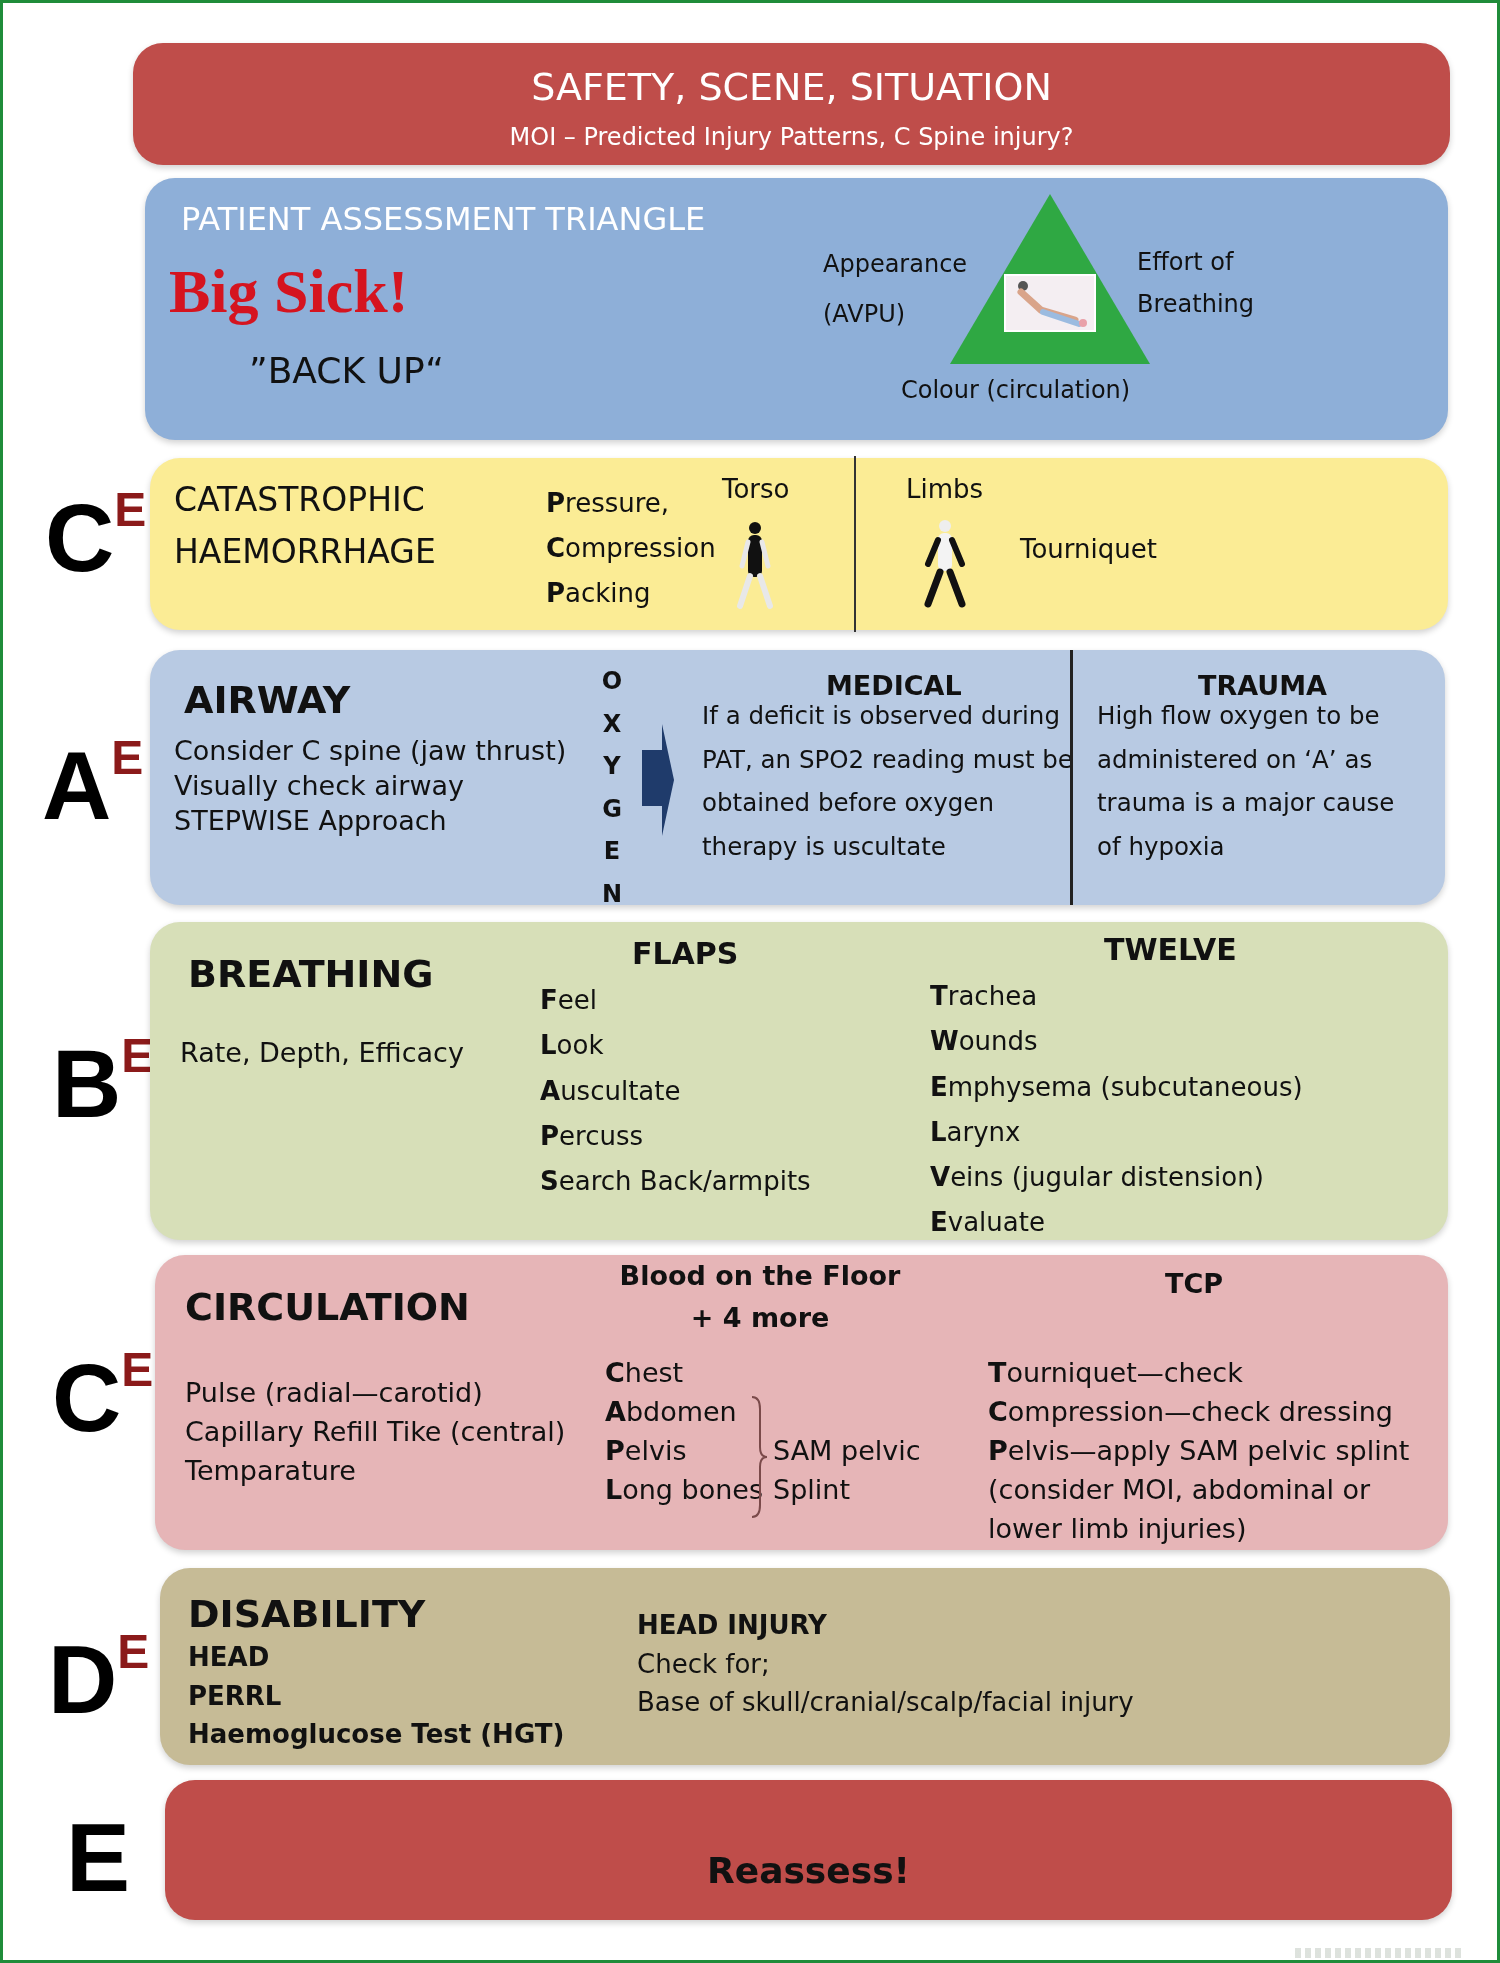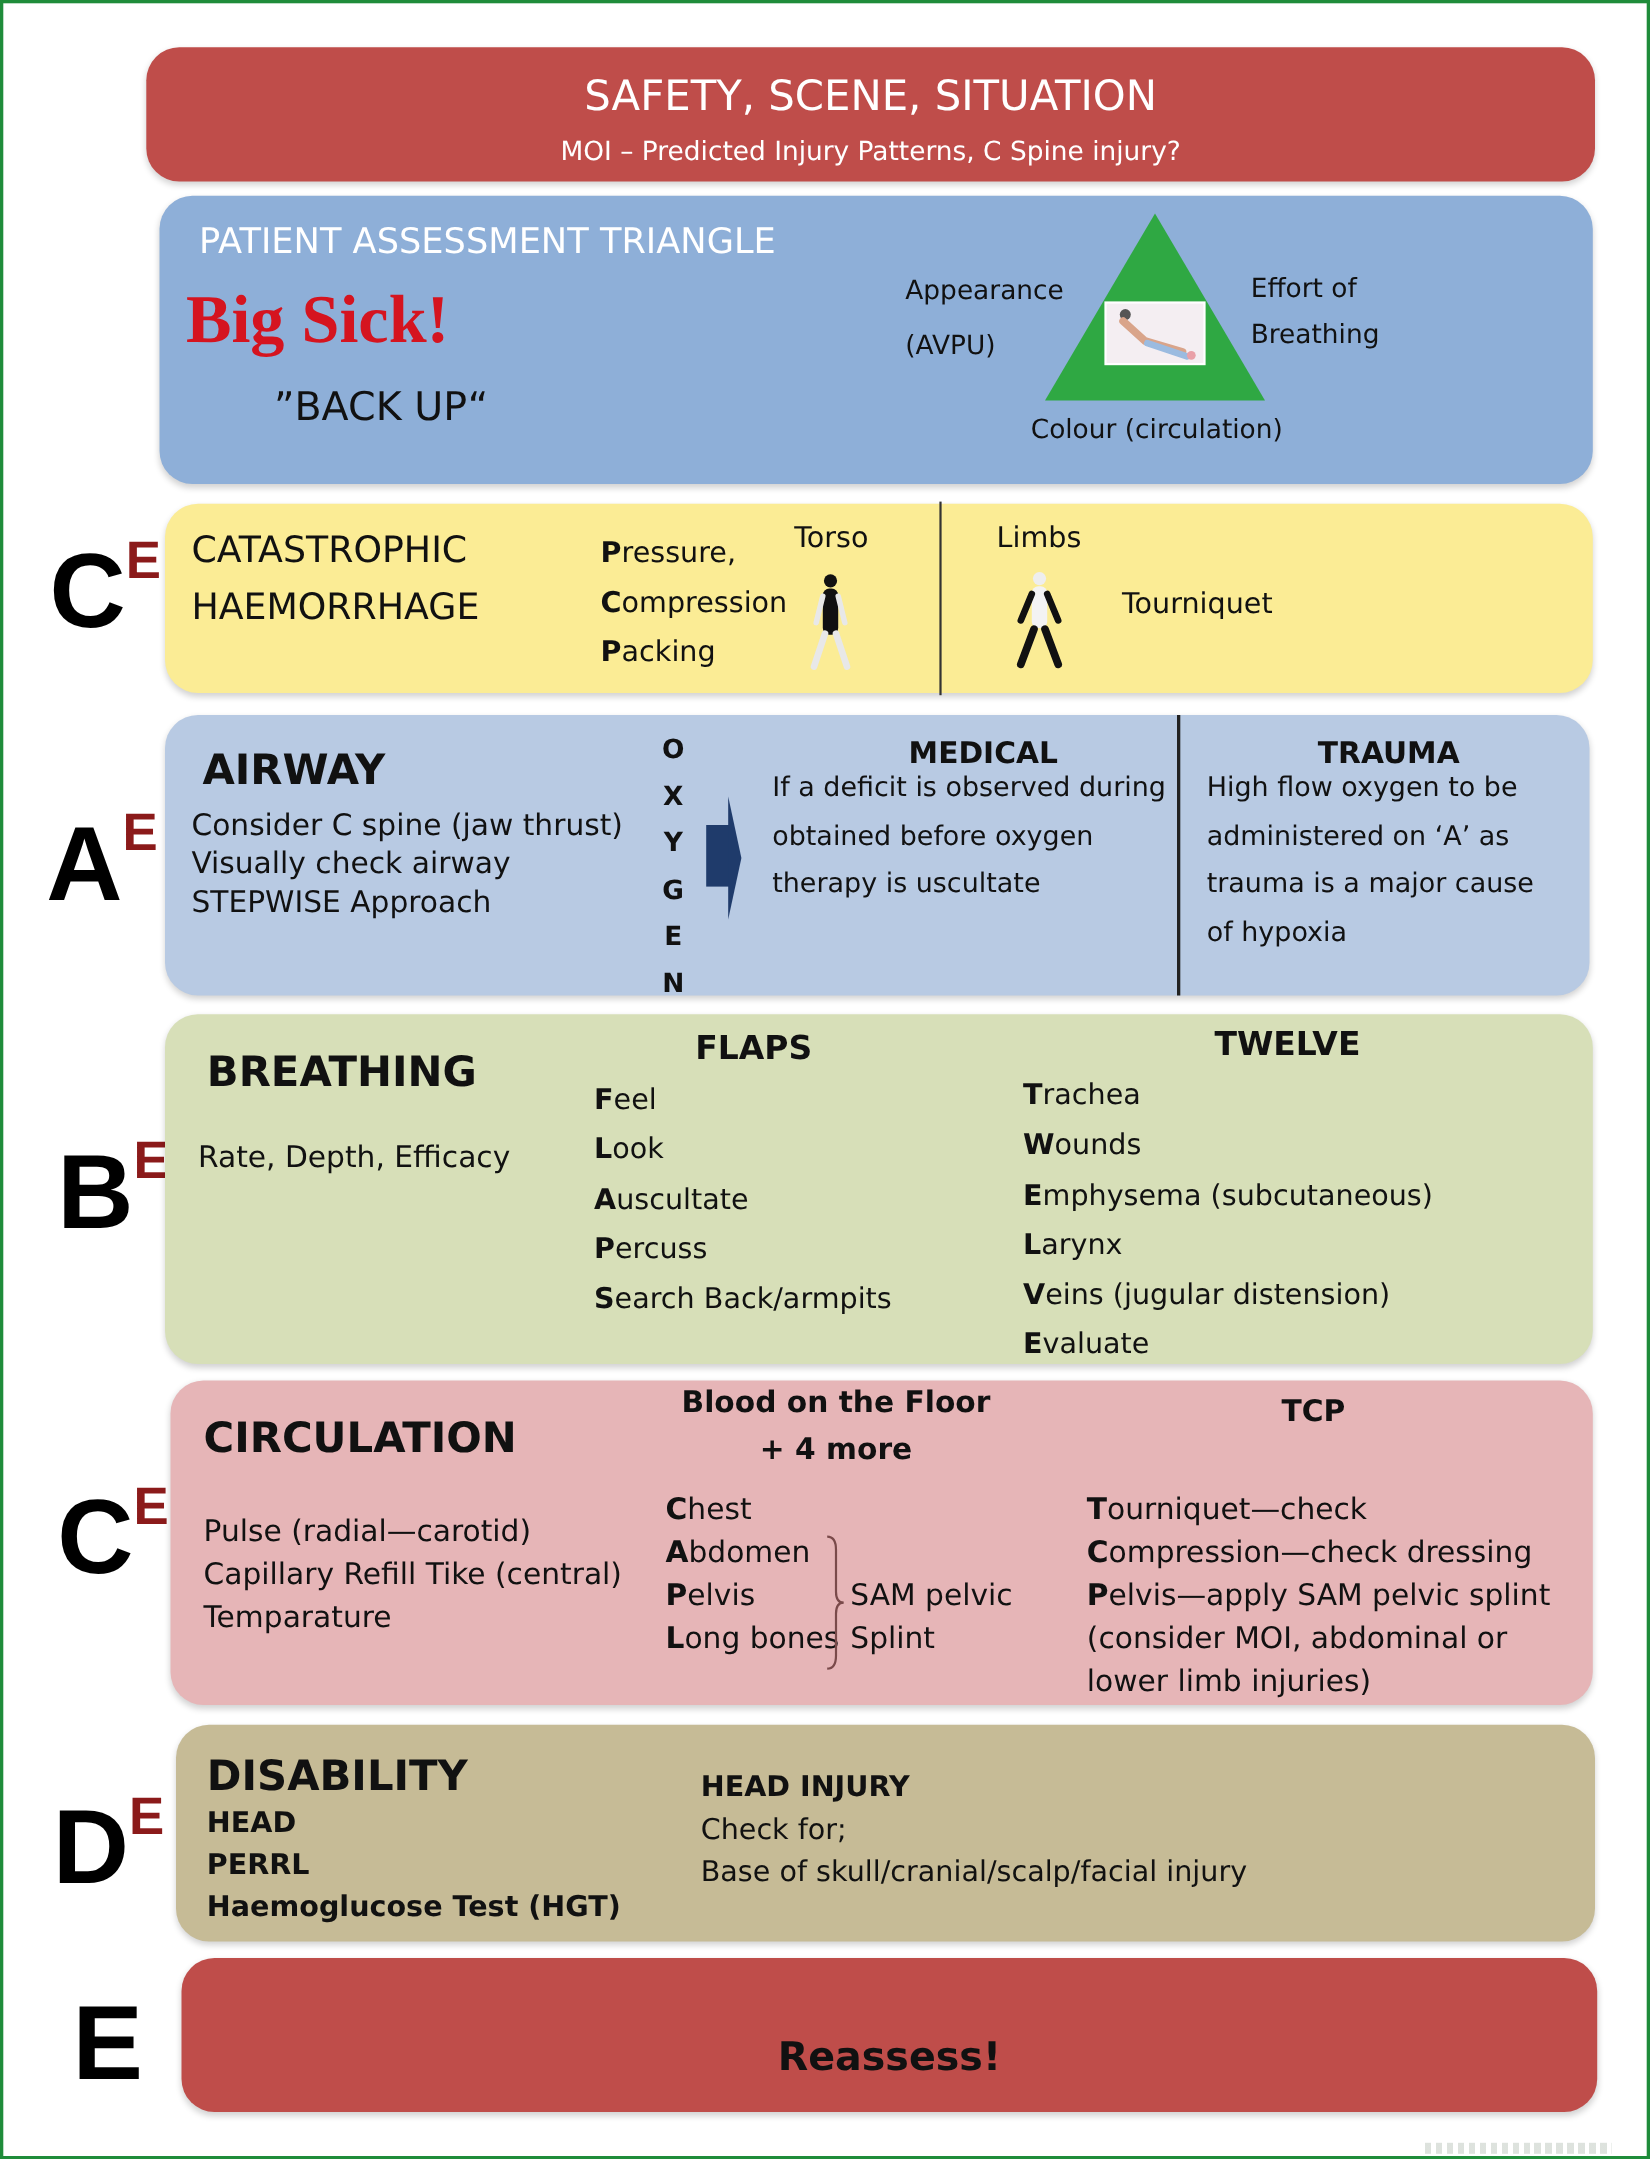--- a/index.html
+++ b/index.html
@@ -87,21 +87,21 @@
     <circle cx="78" cy="94" r="5" fill="#555"></circle>
     <path d="M76 100 L96 118 L130 128" stroke="#d9a48a" stroke-width="7" fill="none" stroke-linecap="round"></path>
     <path d="M98 120 L134 132" stroke="#9bbbe0" stroke-width="6" fill="none" stroke-linecap="round"></path>
     <circle cx="138" cy="131" r="4" fill="#e9a0a8"></circle>
   </svg>
 
   <div class="abs lbl" style="left:678px; top:72px;">Appearance</div>
   <div class="abs lbl" style="left:678px; top:122px;">(AVPU)</div>
   <div class="abs lbl" style="left:992px; top:70px;">Effort of</div>
   <div class="abs lbl" style="left:992px; top:112px;">Breathing</div>
-  <div class="abs lbl" style="left:792px; top:198px;">Colour (circulation)</div>
+  <div class="abs lbl" style="left:756px; top:198px;">Colour (circulation)</div>
 </div>
 
 <div class="letter" style="left:45px; top:490px;"><span>C</span><sup>E</sup></div>
 <div id="cat" class="panel">
   <div class="abs heading" style="top:22px;">CATASTROPHIC</div>
   <div class="abs heading" style="top:74px;">HAEMORRHAGE</div>
 
   <div class="abs item" style="left:396px; top:30px;"><span class="init">P</span><span>ressure,</span></div>
   <div class="abs item" style="left:396px; top:75px;"><span class="init">C</span><span>ompression</span></div>
   <div class="abs item" style="left:396px; top:120px;"><span class="init">P</span><span>acking</span></div>
@@ -142,20 +142,21 @@
     <div>N</div>
   </div>
   <svg class="abs" style="left:490px; top:70px;" width="40" height="120" viewBox="0 0 40 120">
     <rect x="2" y="30" width="22" height="56" fill="#1f3b6b"></rect>
     <path d="M22 4 L34 60 L22 116 Z" fill="#1f3b6b"></path>
   </svg>
 
   <div class="abs colhead" style="left:676px; top:20px;">MEDICAL</div>
   <div class="abs para" style="left:552px; top:44px;">
     <span class="list-line">If a deficit is observed during</span>
+    <span class="list-line">PAT, an SPO2 reading must be</span>
     <span class="list-line">obtained before oxygen</span>
     <span class="list-line">therapy is uscultate</span>
   </div>
 
   <div class="divider"></div>
 
   <div class="abs colhead" style="left:1048px; top:20px;">TRAUMA</div>
   <div class="abs para" style="left:947px; top:44px;">
     <span class="list-line">High flow oxygen to be</span>
     <span class="list-line">administered on ‘A’ as</span>

